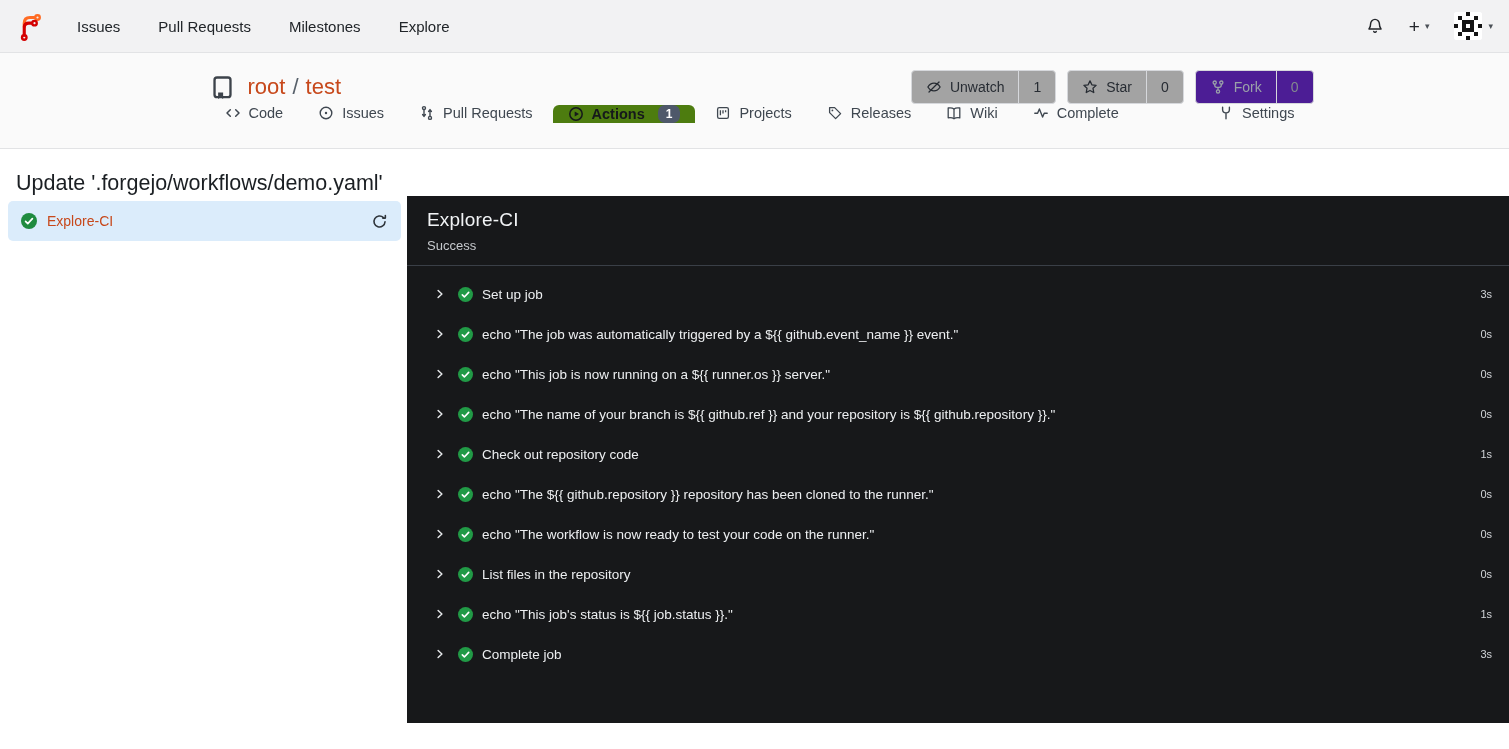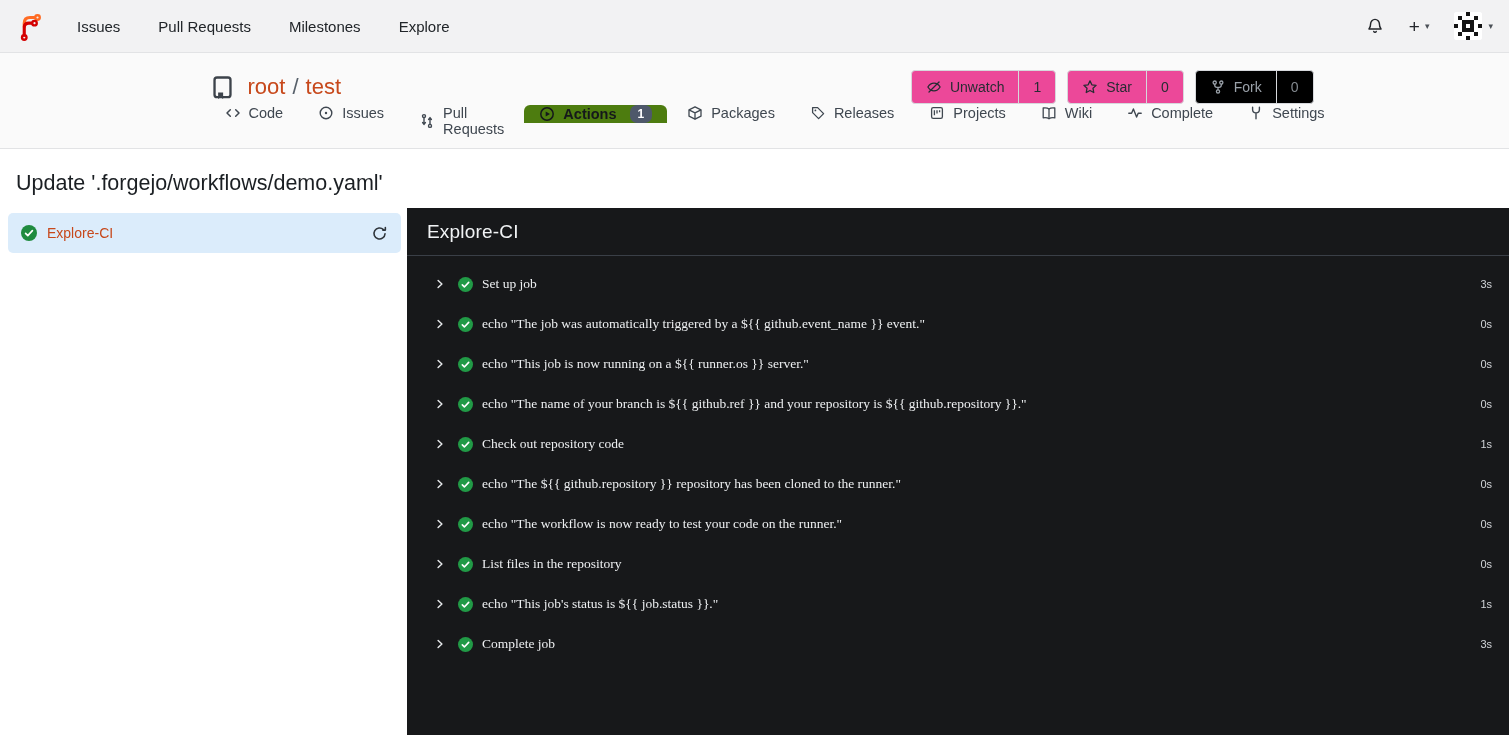--- a/index.html
+++ b/index.html
@@ -39,56 +39,56 @@
 
   
   .repo-header{background:var(--header-bg);border-bottom:1px solid #e2e3e5;}
   .rh-inner{width:1118px;margin:0 auto;padding-left:14px;}
   .repo-title-row{display:flex;align-items:center;padding-top:16px;height:52px;}
   .repo-icon{color:#3d434b;margin-right:13px;}
   .repo-name{font-size:22px;color:var(--primary);cursor:pointer;}
   .repo-sep{font-size:22px;color:#57606a;margin:0 7px;}
   .repo-actions{margin-left:auto;display:flex;gap:11px;}
   .btn{display:flex;align-items:stretch;border:1px solid #d6d8dc;border-radius:4px;
-    background:#ec4899;height:34px;font-size:14px;color:#272c33;overflow:hidden;cursor:pointer;}
+    background:#a3a3a3;height:34px;font-size:14px;color:#272c33;overflow:hidden;cursor:pointer;}
   .btn-label{display:flex;align-items:center;gap:8px;padding:0 14px;}
   .btn-count{display:flex;align-items:center;padding:0 14px;border-left:1px solid #d6d8dc;}
-  .btn.disabled{background:#000000;color:#9aa1a9;cursor:default;}
+  .btn.disabled{background:#4c1d95;color:#9aa1a9;cursor:default;}
   .btn.disabled .btn-count{color:#83898f;}
   .btn svg{width:16px;height:16px;}
 
   
   .tabs-row{width:1118px;margin:0 auto;padding-left:14px;display:flex;align-items:flex-start;
     height:43px;font-size:14.5px;color:#3f4750;}
   .tab{display:flex;align-items:center;gap:8px;padding:0 15px;margin-right:5px;cursor:pointer;}
   .tab svg{width:16px;height:16px;flex:none;}
   .tab.active{background:#4d7c0f;border-radius:6px 6px 0 0;color:#15181b;font-weight:700;}
   .tab.right{margin-left:auto;margin-right:4px;}
   .badge{background:var(--badge-bg);color:#fff;font-size:12px;font-weight:700;
     border-radius:7px;padding:2px 8px;margin-left:5px;line-height:1.2;}
 
   
   .page-title{font-size:21.5px;font-weight:400;color:#1b1f23;padding:21px 16px 0;line-height:26px;}
-  .run-content{display:flex;margin-top:12px;height:527px;}
+  .run-content{display:flex;margin-top:0;height:527px;}
   .job-sidebar{width:407px;flex:none;padding:5px 6px 0 8px;}
   .job-item{height:40px;border-radius:5px;background:var(--selected-job-bg);
     display:flex;align-items:center;padding:0 13px;cursor:pointer;}
   .job-item .check{width:16px;height:16px;color:#1f8b3f;flex:none;}
   .job-name{margin-left:10px;font-size:14px;color:var(--primary);}
   .refresh-btn{margin-left:auto;width:17px;height:17px;color:#2e343a;cursor:pointer;}
 
   .log-panel{flex:1;background:var(--panel-bg);display:flex;flex-direction:column;overflow:hidden;}
   .log-header{padding:13px 20px 12px;border-bottom:1px solid var(--panel-divider);}
   .log-title{font-size:19px;font-weight:500;color:#f1f3f5;letter-spacing:.2px;}
   .log-status{margin-top:7px;font-size:13px;color:#c6c9cd;}
   .step-list{padding-top:8px;}
   .step-row{height:40px;display:flex;align-items:center;padding:0 17px 0 27px;cursor:pointer;}
   .step-row .chev{width:12px;height:12px;color:#e4e6e8;flex:none;}
   .step-row .check{width:15px;height:15px;color:var(--success-green);margin-left:12px;flex:none;}
-  .step-label{margin-left:9px;font-size:13.5px;color:#edeff1;white-space:nowrap;font-family:Liberation Serif, serif;}
+  .step-label{margin-left:9px;font-size:13.5px;color:#edeff1;white-space:nowrap;}
   .step-dur{margin-left:auto;font-size:11px;color:#d2d5d9;flex:none;}
 </style>
 </head>
 <body>
 
 <div class="navbar">
   <svg class="logo" viewBox="0 0 24 24" fill="none" stroke-linecap="round">
     <path d="M6.6 12.6V9.8Q6.6 5.2 11.2 5.2H14.6" stroke="#ff6b22" stroke-width="2.5"></path>
     <circle cx="17.2" cy="5.2" r="1.8" stroke="#ff6b22" stroke-width="1.9"></circle>
     <path d="M6.6 19.3V13Q6.6 9.7 10.3 9.7H12.2" stroke="#d40000" stroke-width="2.5"></path>
@@ -209,39 +209,32 @@
     </div>
     <div class="tab active">
       <svg viewBox="0 0 16 16" fill="none" stroke="currentColor" stroke-width="1.5">
           <circle cx="8" cy="8" r="6.2"></circle>
           <path d="M6.7 5.4 11 8l-4.3 2.6z" fill="currentColor" stroke="none"></path>
         </svg>
       <span>Actions</span>
       <span class="badge">1</span>
     </div>
     <div class="tab">
-      <svg viewBox="0 0 16 16" fill="none" stroke="currentColor" stroke-width="1.3" stroke-linejoin="round">
-          <path d="M8 1.8 14 4.8v6.4L8 14.2 2 11.2V4.8z"></path>
-          <path d="M2 4.8 8 7.8l6-3M8 7.8v6.4"></path>
-        </svg>
-      <span>Packages</span>
+      <svg viewBox="0 0 16 16" fill="none" stroke="currentColor" stroke-width="1.3">
+          <rect x="2.6" y="2.6" width="10.8" height="10.8" rx="1.6"></rect>
+          <path d="M5.4 5.2v5M8 5.2v3.2M10.6 5.2v2"></path>
+        </svg>
+      <span>Projects</span>
     </div>
     <div class="tab">
       <svg viewBox="0 0 16 16" fill="none" stroke="currentColor" stroke-width="1.3" stroke-linejoin="round">
           <path d="M2.6 2.6h5l6 6-5 5-6-6z"></path>
           <circle cx="5.4" cy="5.4" r="0.9" fill="currentColor" stroke="none"></circle>
         </svg>
       <span>Releases</span>
-    </div>
-    <div class="tab">
-      <svg viewBox="0 0 16 16" fill="none" stroke="currentColor" stroke-width="1.3">
-          <rect x="2.6" y="2.6" width="10.8" height="10.8" rx="1.6"></rect>
-          <path d="M5.4 5.2v5M8 5.2v3.2M10.6 5.2v2"></path>
-        </svg>
-      <span>Projects</span>
     </div>
     <div class="tab">
       <svg viewBox="0 0 16 16" fill="none" stroke="currentColor" stroke-width="1.3" stroke-linejoin="round">
           <path d="M8 4C6.6 2.9 4.6 2.7 2.2 3v9.8c2.4-.3 4.4-.1 5.8 1 1.4-1.1 3.4-1.3 5.8-1V3c-2.4-.3-4.4-.1-5.8 1z"></path>
           <path d="M8 4v9.8"></path>
         </svg>
       <span>Wiki</span>
     </div>
     <div class="tab">
       <svg viewBox="0 0 16 16" fill="none" stroke="currentColor" stroke-width="1.4" stroke-linecap="round" stroke-linejoin="round">
@@ -271,20 +264,21 @@
       <svg class="refresh-btn" viewBox="0 0 16 16" fill="none" stroke="currentColor" stroke-width="1.5" stroke-linecap="round" stroke-linejoin="round">
         <path d="M13.2 8.2a5.2 5.2 0 1 1-1.5-3.9"></path>
         <path d="M13.5 2.4v2.4h-2.4"></path>
       </svg>
     </div>
   </div>
 
   <div class="log-panel">
     <div class="log-header">
       <div class="log-title">Explore-CI</div>
+      <div class="log-status">Success</div>
     </div>
     <div class="step-list">
   <div class="step-row">
     <svg class="chev" viewBox="0 0 16 16" fill="none" stroke="currentColor" stroke-width="2" stroke-linecap="round" stroke-linejoin="round">
             <path d="M5.5 3.3 10.5 8l-5 4.7"></path>
           </svg>
     <svg class="check" viewBox="0 0 16 16">
       <circle cx="8" cy="8" r="8" fill="currentColor"></circle>
       <path d="M4.6 8.4l2.2 2.2 4.6-4.9" stroke="#fff" stroke-width="1.7" fill="none" stroke-linecap="round" stroke-linejoin="round"></path>
     </svg>

